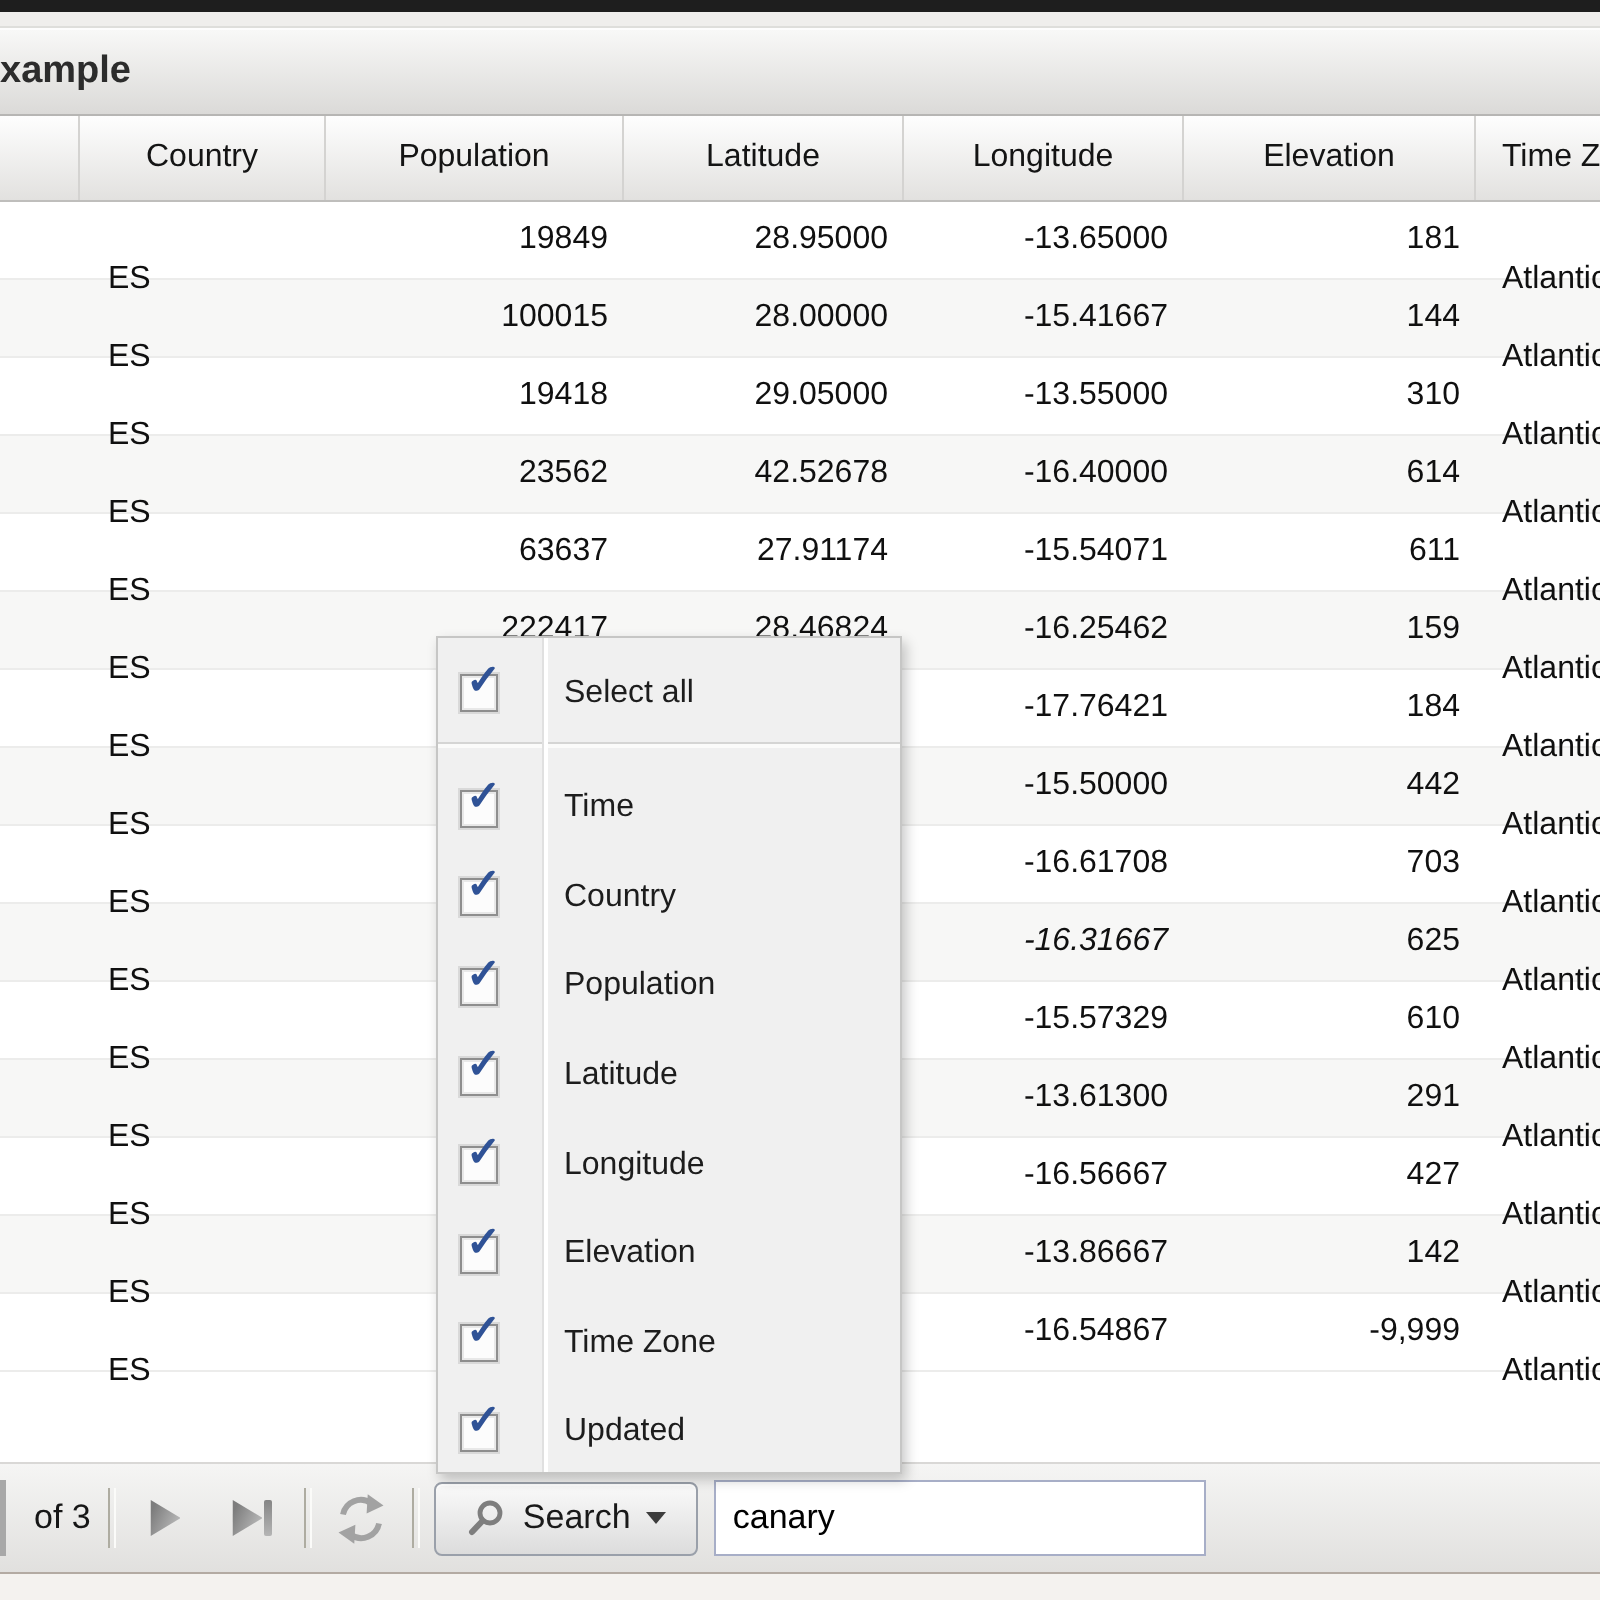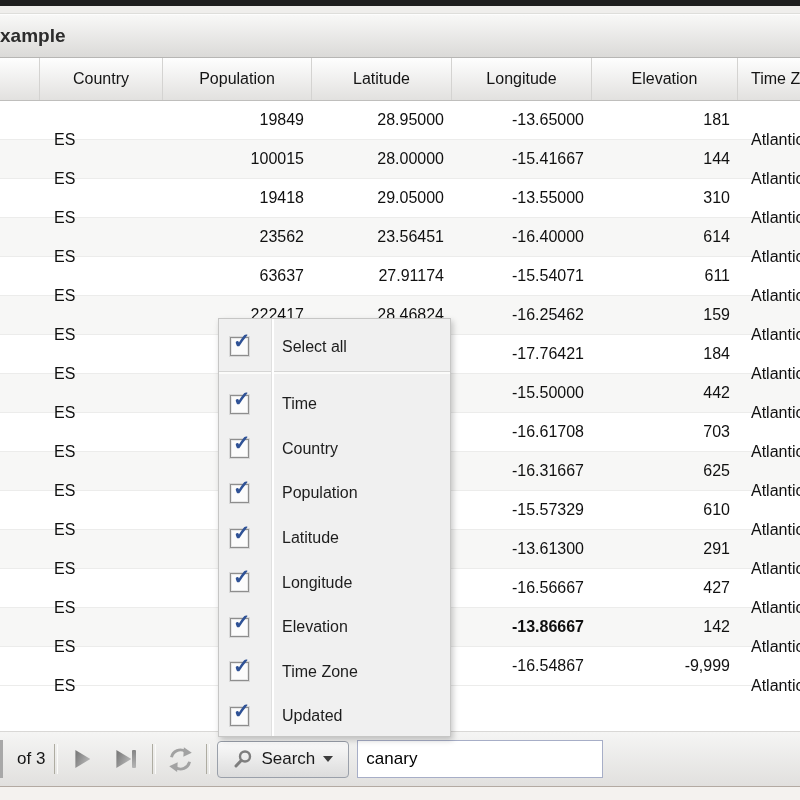--- a/index.html
+++ b/index.html
@@ -127,21 +127,21 @@
         <div class="cell col-population align-right" style="width: 149px;">19418</div>
         <div class="cell col-latitude align-right" style="width: 140px;">29.05000</div>
         <div class="cell col-longitude align-right" style="width: 140px;">-13.55000</div>
         <div class="cell col-elevation align-right" style="width: 146px;">310</div>
         <div class="cell col-timezone align-left" style="width: 160px;">Atlantic/Canary</div>
       </div>
       <div class="grid-row striped">
         <div class="cell col-city align-left" style="width: 40px;"></div>
         <div class="cell col-country align-right align-left" style="width: 123px;">ES</div>
         <div class="cell col-population align-right" style="width: 149px;">23562</div>
-        <div class="cell col-latitude align-right" style="width: 140px;">23.56451</div>
+        <div class="cell col-latitude align-right" style="width: 140px;">42.52678</div>
         <div class="cell col-longitude align-right" style="width: 140px;">-16.40000</div>
         <div class="cell col-elevation align-right" style="width: 146px;">614</div>
         <div class="cell col-timezone align-left" style="width: 160px;">Atlantic/Canary</div>
       </div>
       <div class="grid-row">
         <div class="cell col-city align-left" style="width: 40px;"></div>
         <div class="cell col-country align-right align-left" style="width: 123px;">ES</div>
         <div class="cell col-population align-right" style="width: 149px;">63637</div>
         <div class="cell col-latitude align-right" style="width: 140px;">27.91174</div>
         <div class="cell col-longitude align-right" style="width: 140px;">-15.54071</div>
@@ -182,21 +182,21 @@
         <div class="cell col-latitude align-right" style="width: 140px;"></div>
         <div class="cell col-longitude align-right" style="width: 140px;">-16.61708</div>
         <div class="cell col-elevation align-right" style="width: 146px;">703</div>
         <div class="cell col-timezone align-left" style="width: 160px;">Atlantic/Canary</div>
       </div>
       <div class="grid-row striped">
         <div class="cell col-city align-left" style="width: 40px;"></div>
         <div class="cell col-country align-right align-left" style="width: 123px;">ES</div>
         <div class="cell col-population align-right" style="width: 149px;"></div>
         <div class="cell col-latitude align-right" style="width: 140px;"></div>
-        <div class="cell col-longitude align-right" style="width: 140px;">-16.31667</div>
+        <div class="cell col-longitude align-right" style="width: 140px; font-style: italic;">-16.31667</div>
         <div class="cell col-elevation align-right" style="width: 146px;">625</div>
         <div class="cell col-timezone align-left" style="width: 160px;">Atlantic/Canary</div>
       </div>
       <div class="grid-row">
         <div class="cell col-city align-left" style="width: 40px;"></div>
         <div class="cell col-country align-right align-left" style="width: 123px;">ES</div>
         <div class="cell col-population align-right" style="width: 149px;"></div>
         <div class="cell col-latitude align-right" style="width: 140px;"></div>
         <div class="cell col-longitude align-right" style="width: 140px;">-15.57329</div>
         <div class="cell col-elevation align-right" style="width: 146px;">610</div>
@@ -218,21 +218,21 @@
         <div class="cell col-latitude align-right" style="width: 140px;"></div>
         <div class="cell col-longitude align-right" style="width: 140px;">-16.56667</div>
         <div class="cell col-elevation align-right" style="width: 146px;">427</div>
         <div class="cell col-timezone align-left" style="width: 160px;">Atlantic/Canary</div>
       </div>
       <div class="grid-row striped">
         <div class="cell col-city align-left" style="width: 40px;"></div>
         <div class="cell col-country align-right align-left" style="width: 123px;">ES</div>
         <div class="cell col-population align-right" style="width: 149px;"></div>
         <div class="cell col-latitude align-right" style="width: 140px;"></div>
-        <div class="cell col-longitude align-right" style="width: 140px; font-weight: bold;">-13.86667</div>
+        <div class="cell col-longitude align-right" style="width: 140px;">-13.86667</div>
         <div class="cell col-elevation align-right" style="width: 146px;">142</div>
         <div class="cell col-timezone align-left" style="width: 160px;">Atlantic/Canary</div>
       </div>
       <div class="grid-row">
         <div class="cell col-city align-left" style="width: 40px;"></div>
         <div class="cell col-country align-right align-left" style="width: 123px;">ES</div>
         <div class="cell col-population align-right" style="width: 149px;"></div>
         <div class="cell col-latitude align-right" style="width: 140px;"></div>
         <div class="cell col-longitude align-right" style="width: 140px;">-16.54867</div>
         <div class="cell col-elevation align-right" style="width: 146px;">-9,999</div>

